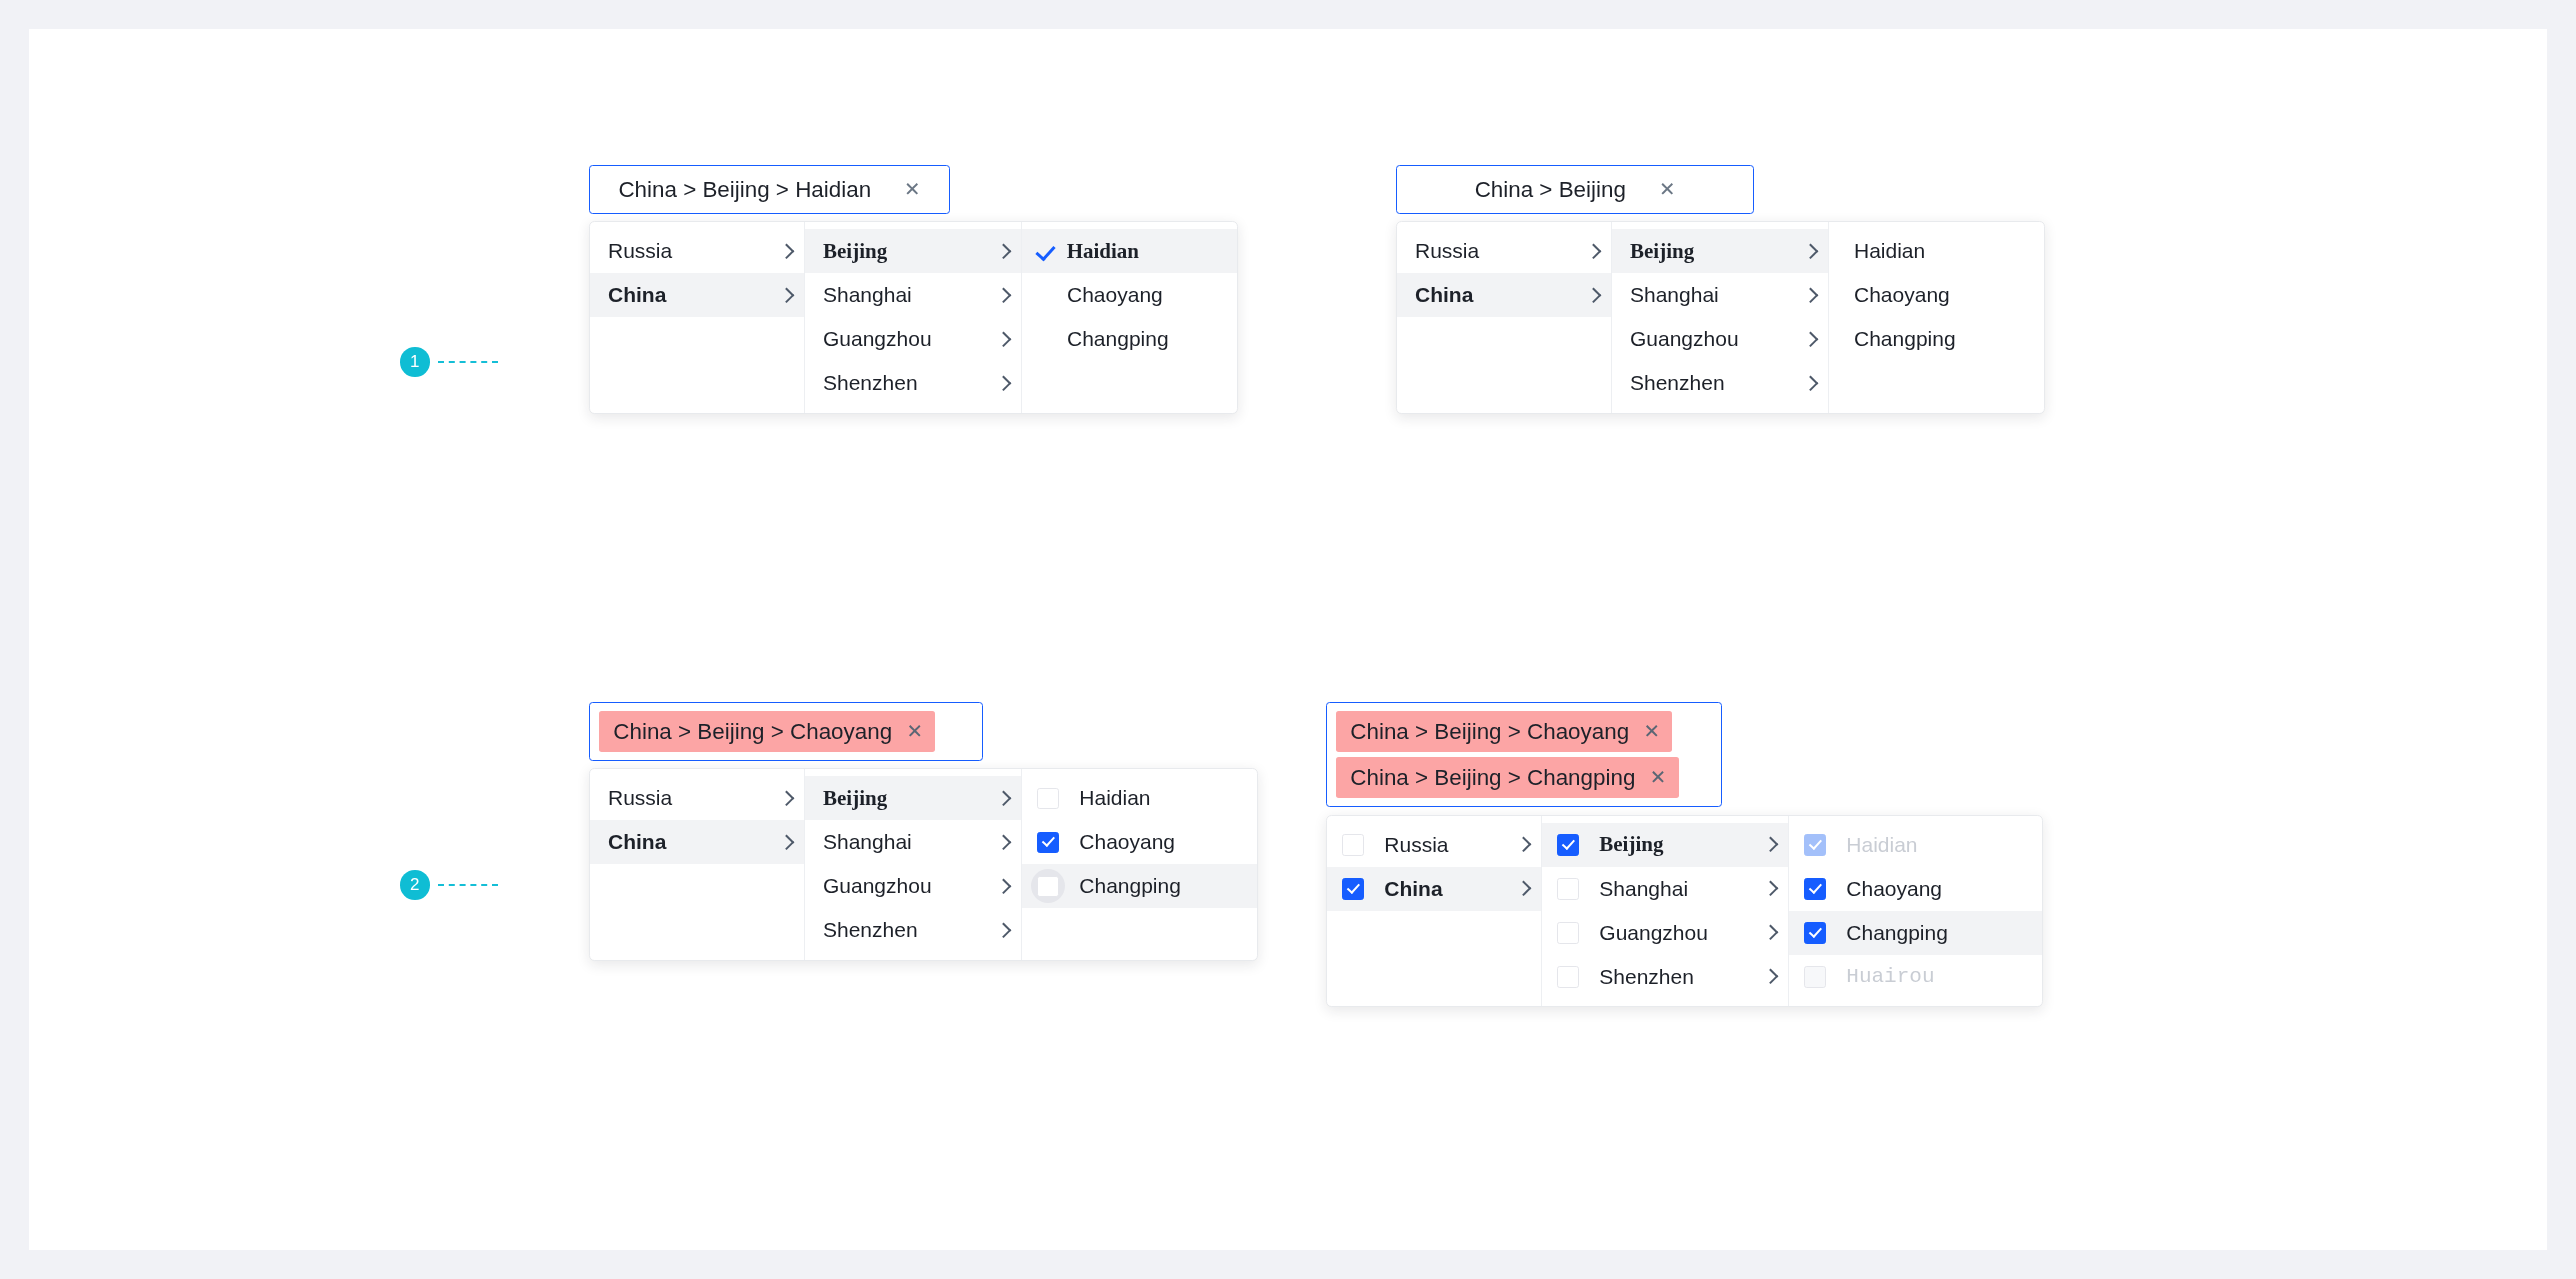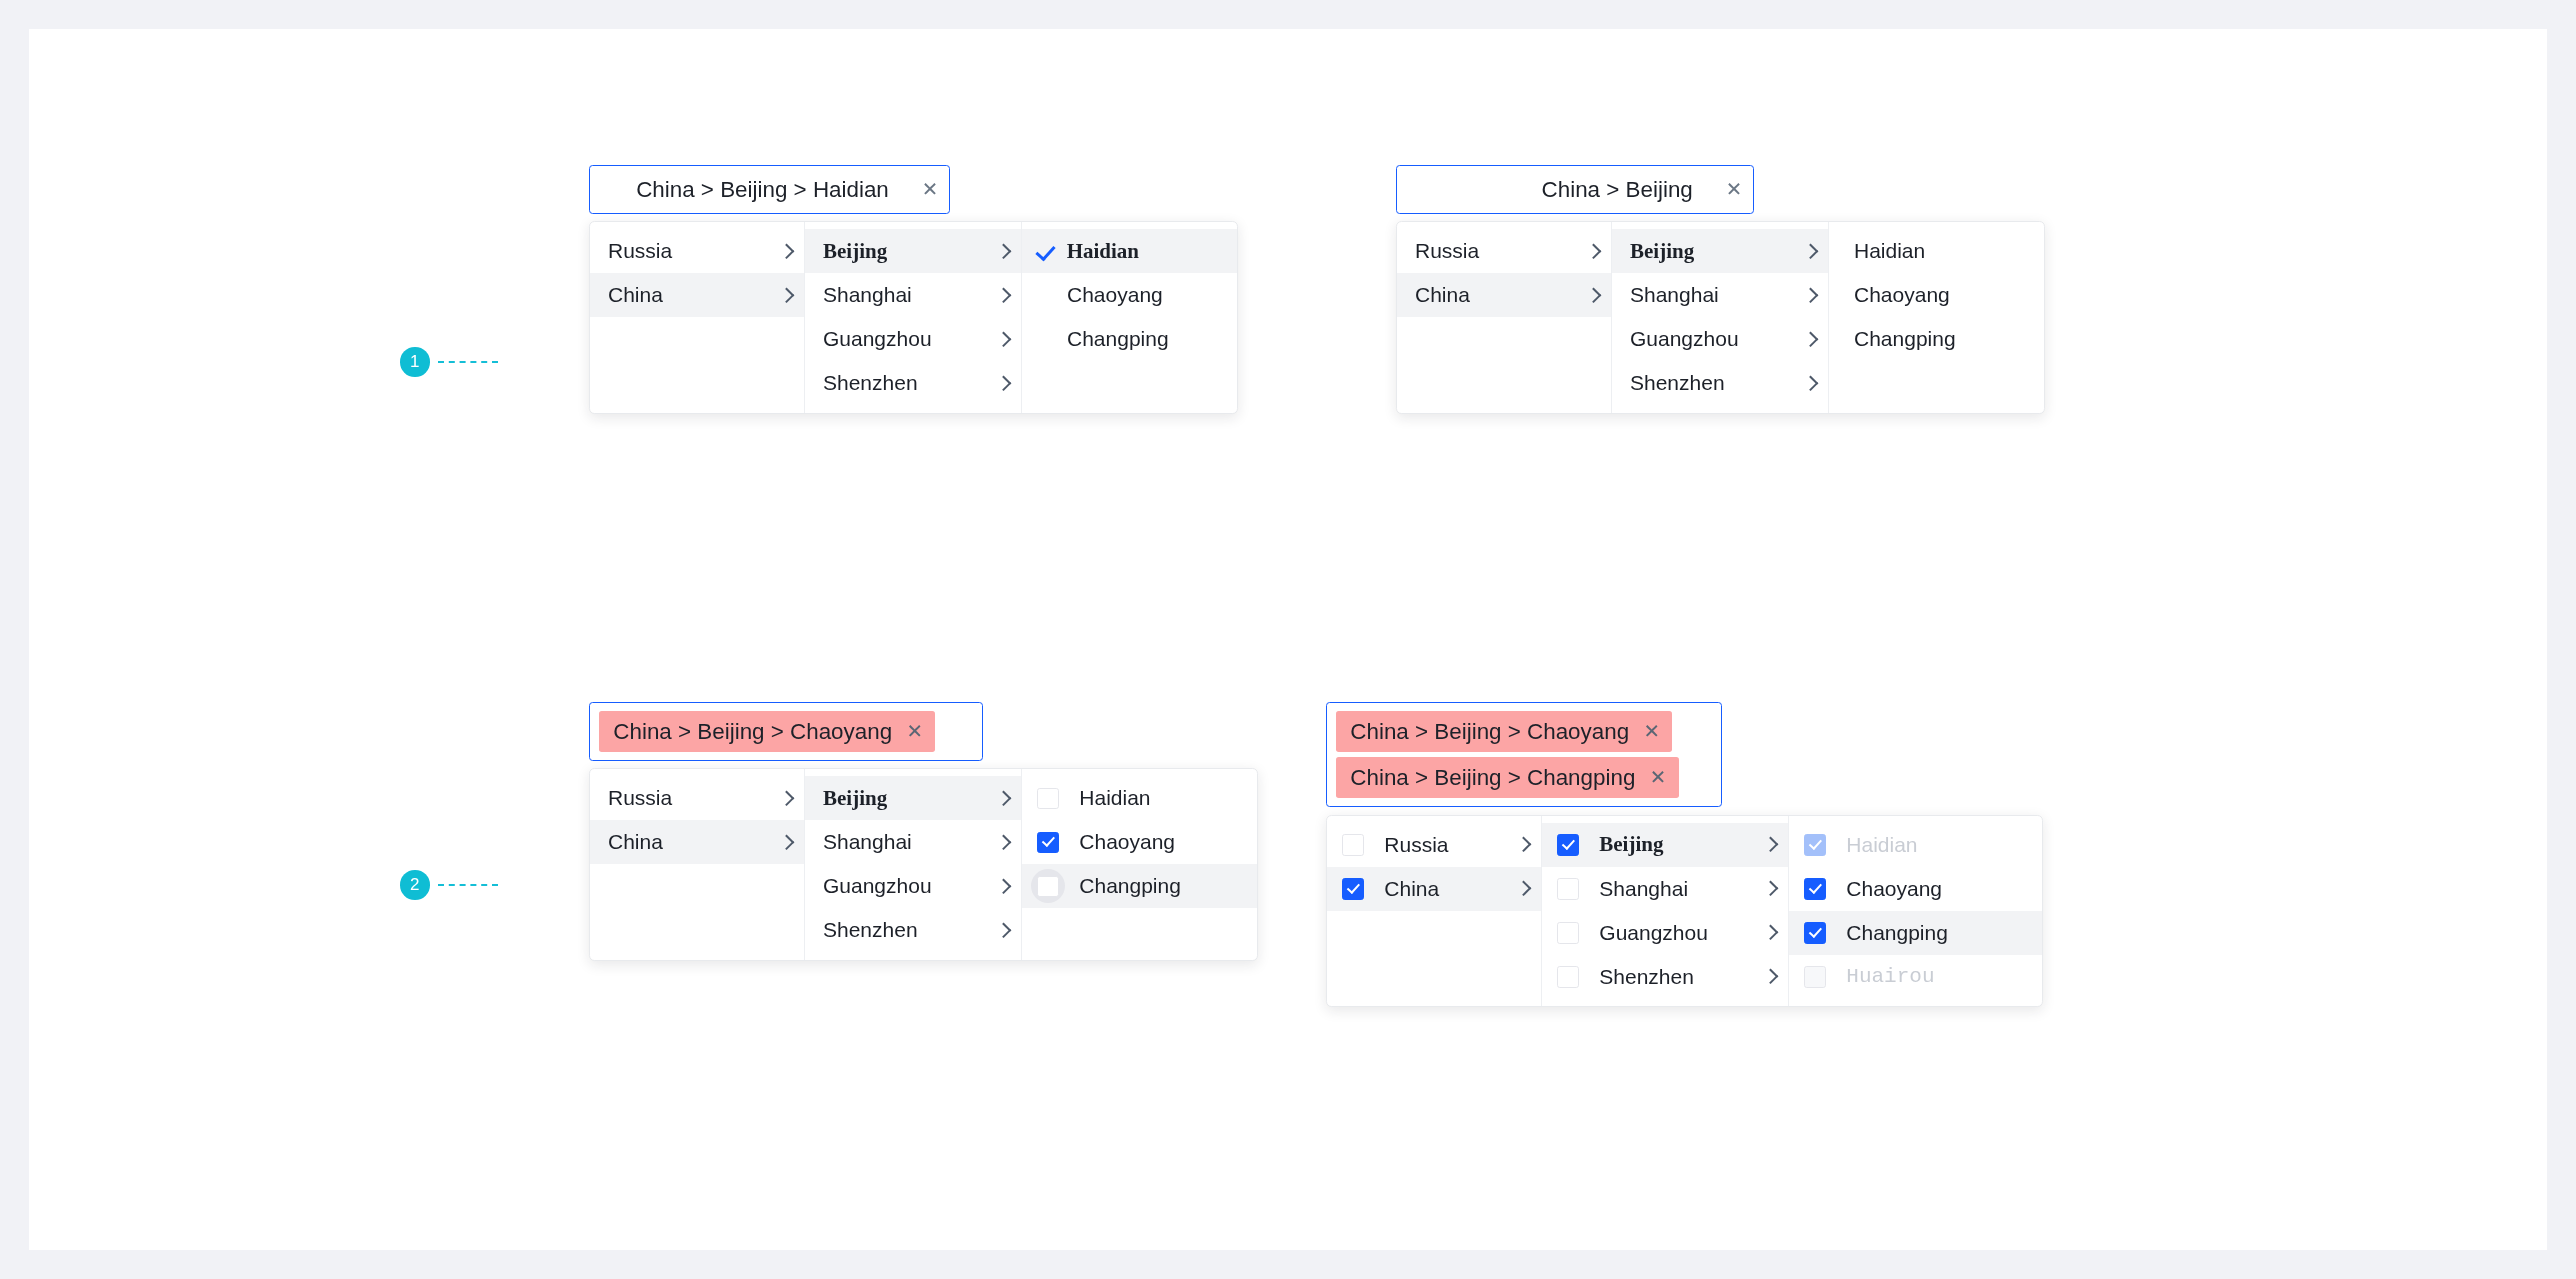--- a/index.html
+++ b/index.html
@@ -48,21 +48,21 @@
     flex-direction: column;
     justify-content: center;
     padding: 0 10.7px;
   }
   .cas-input.plain { height: 49px; justify-content: center; }
   .cas-input.tags  { padding: 8px 9px; gap: 5.4px; }
 
   .plain-value {
     display: flex; align-items: center;
     font-size: 22.4px; color: #1d2129;
-    justify-content: flex-end;
+    justify-content: center;
     width: 100%;
     gap: 17px;
   }
   .plain-value .txt { white-space: nowrap; }
   .clear-x {
     color: #6b7785;
     font-size: 19.7px;
     line-height: 1;
     margin-left: 16px;
     cursor: pointer;
@@ -107,21 +107,21 @@
   .cas-item {
     display: flex; align-items: center;
     height: 44px;
     padding: 0 12.5px 0 18px;
     font-size: 21px;
     color: #1d2129;
     white-space: nowrap;
     cursor: pointer;
     position: relative;
   }
-  .cas-item.active  { background: #f2f3f5; }
+  .cas-item.active  { background: #f2f3f5; font-weight: bold; }
   .cas-item.hovered { background: #f2f3f5; }
   .cas-item.bold    { font-weight: 700; font-family: Liberation Serif, serif; }
   .cas-item.disabled { color: #c9cdd4; cursor: not-allowed; }
 
   .cas-label { flex: 1 1 auto; }
 
   .chev {
     flex: 0 0 auto;
     margin-left: 12.5px;
     width: 10.7px; height: 10.7px;

